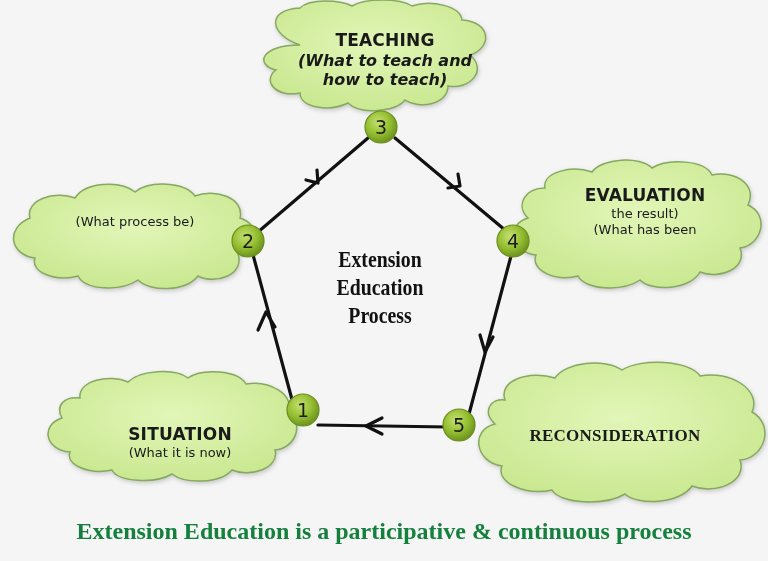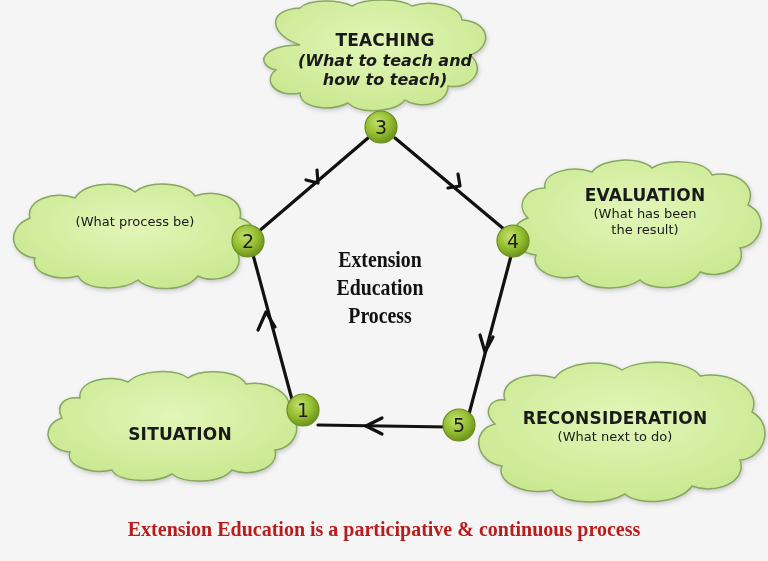--- a/index.html
+++ b/index.html
@@ -25,21 +25,21 @@
     text-align: center;
     font-family: "Liberation Serif", "DejaVu Serif", serif;
     font-weight: bold; font-size: 23px; line-height: 28px;
     color: #111; transform: scaleX(0.86);
   }
   .center-title span { display: block; }
   .caption {
     position: absolute; left: 0; top: 518px; width: 768px;
     text-align: center;
     font-family: "Liberation Serif", "DejaVu Serif", serif;
-    font-weight: bold; font-size: 20px; color: #b91c1c;
+    font-weight: bold; font-size: 24px; color: #15803d;
   }
   .node-label {
     position: absolute; width: 32px; height: 32px;
     text-align: center; line-height: 32px;
     font-size: 19px; color: #1d1d1d;
     font-family: "DejaVu Sans", sans-serif;
   }
 </style>
 </head>
 <body>
@@ -129,31 +129,31 @@
   <span class="cloud-sub italic">(What to teach and</span>
   <span class="cloud-sub italic">how to teach)</span>
 </div>
 
 <div class="cloud-text" style="left:40px; top:214px; width:190px;">
   <span class="cloud-sub">(What process be)</span>
 </div>
 
 <div class="cloud-text" style="left:545px; top:185px; width:200px;">
   <span class="cloud-title">EVALUATION</span>
+  <span class="cloud-sub">the result)</span>
   <span class="cloud-sub">(What has been</span>
-  <span class="cloud-sub">the result)</span>
 </div>
 
 <div class="cloud-text" style="left:85px; top:424px; width:190px;">
   <span class="cloud-title">SITUATION</span>
+  <span class="cloud-sub">(What it is now)</span>
 </div>
 
-<div class="cloud-text" style="left:505px; top:408px; width:220px;">
+<div class="cloud-text" style="left:505px; top:426px; width:220px;font-family:Liberation Serif, serif;">
   <span class="cloud-title">RECONSIDERATION</span>
-  <span class="cloud-sub">(What next to do)</span>
 </div>
 
 <div class="center-title">
   <span>Extension</span>
   <span>Education</span>
   <span>Process</span>
 </div>
 
 <div class="caption">Extension Education is a participative &amp; continuous process</div>
 

